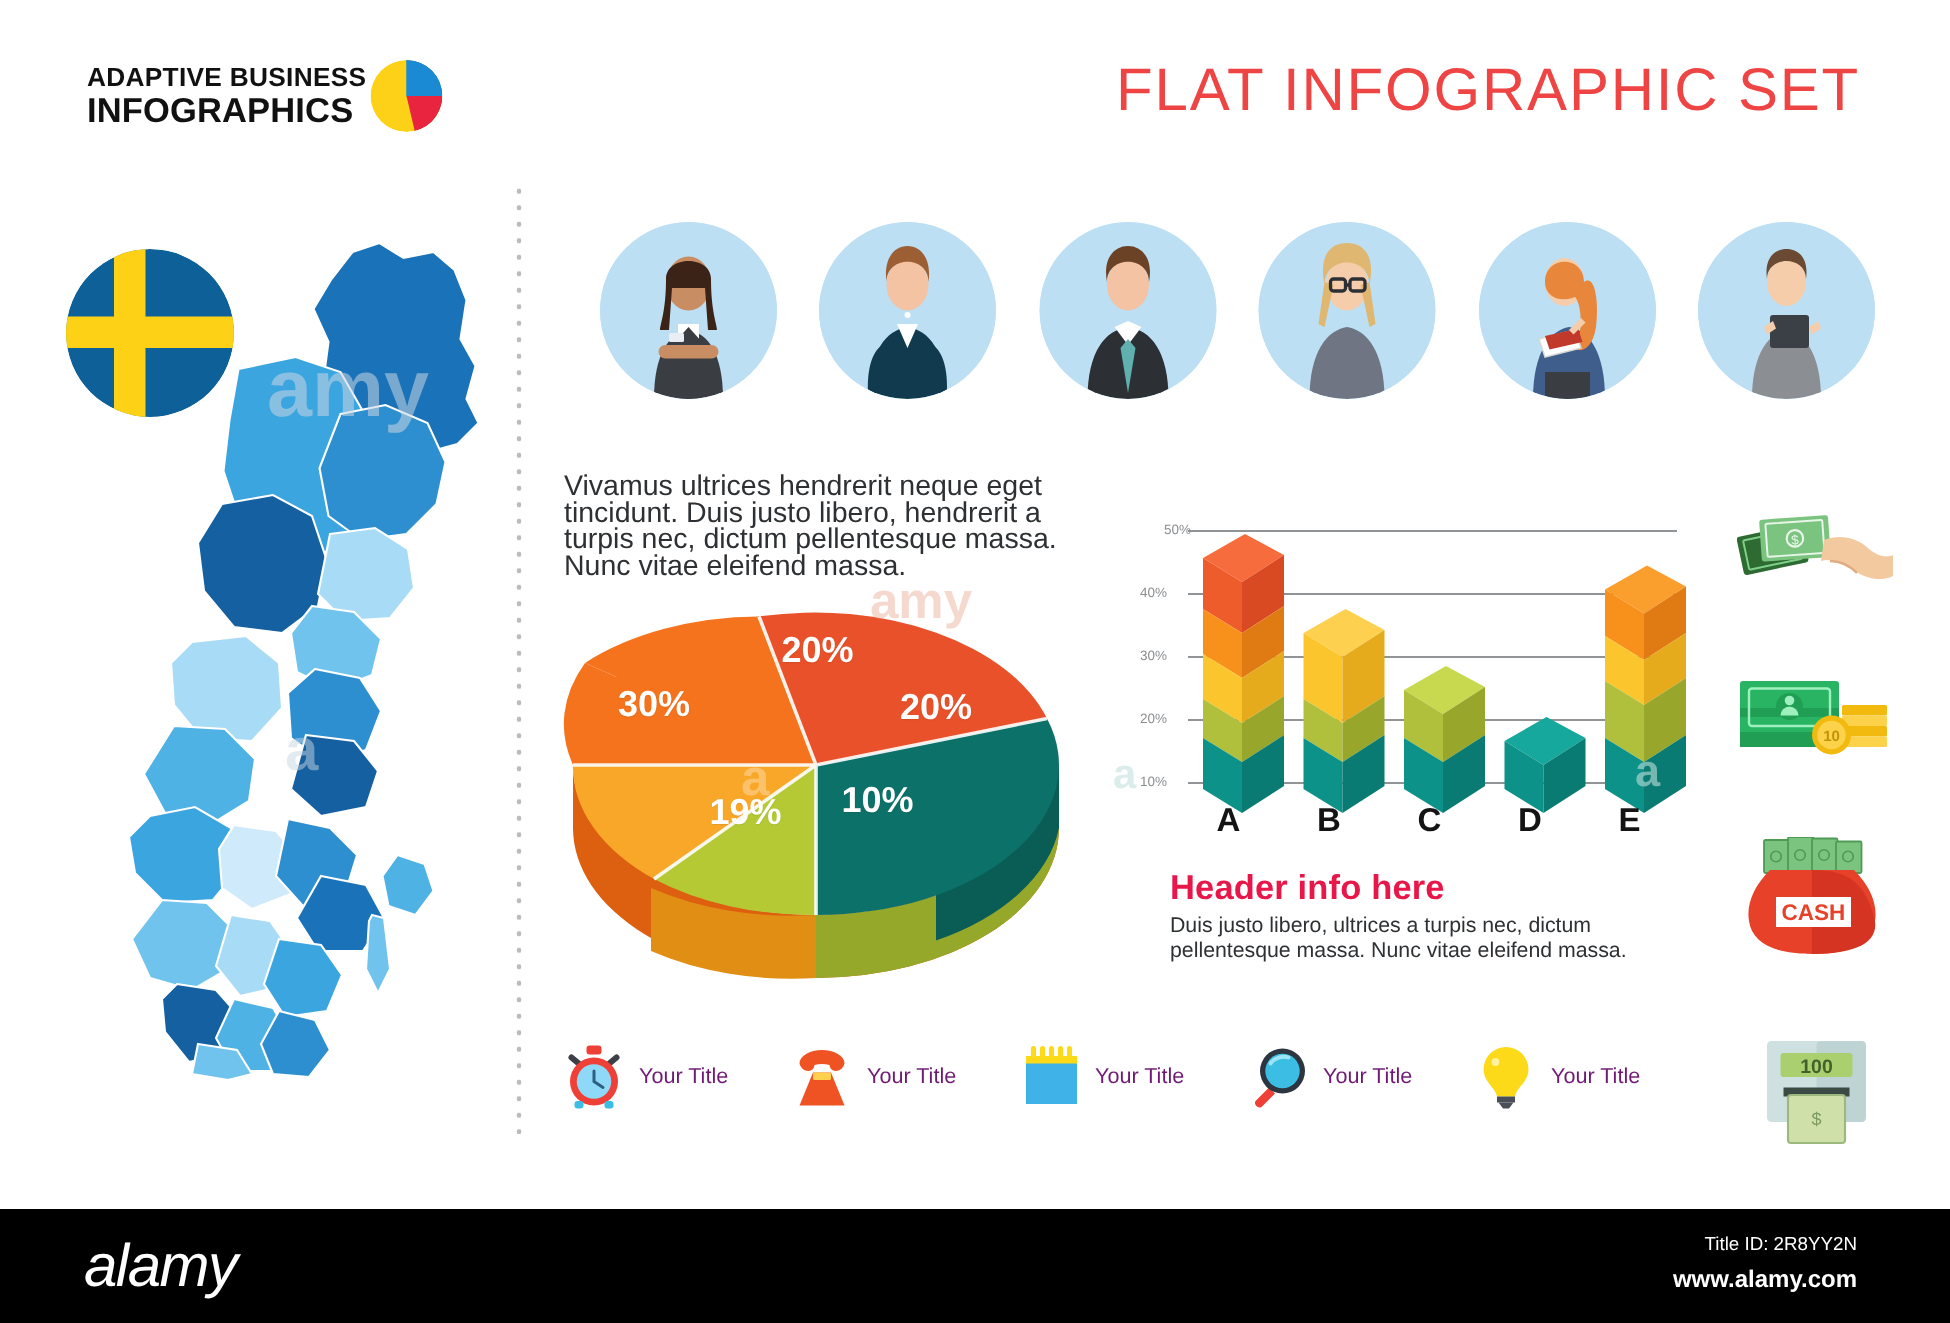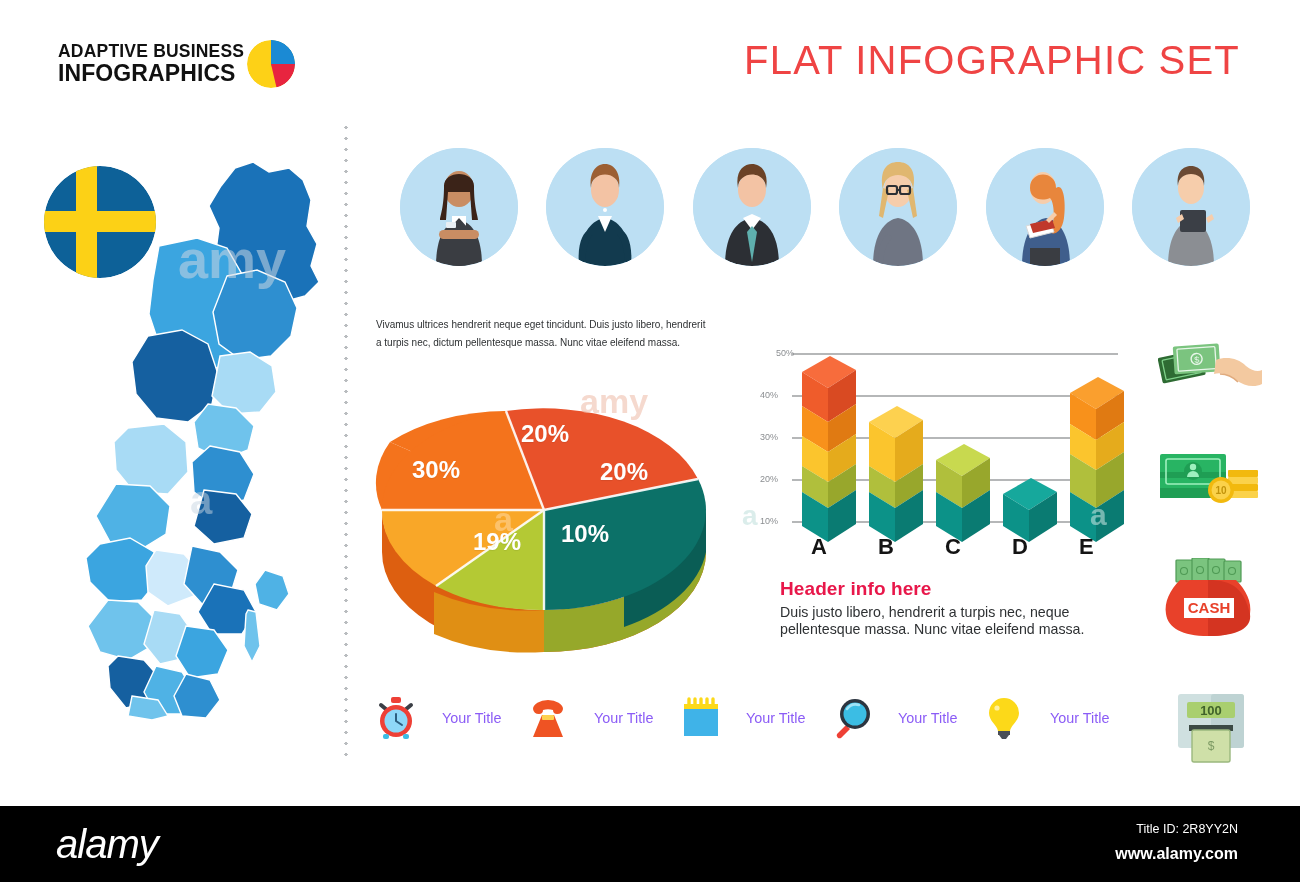--- a/index.html
+++ b/index.html
@@ -23,42 +23,42 @@
   .flag{position:absolute;left:44px;top:166px;width:112px;height:112px;border-radius:50%;overflow:hidden;}
   .map-wrap{position:absolute;left:60px;top:160px;width:285px;height:560px;}
   .map-wrap svg{display:block;}
 
   
   .avatars{position:absolute;left:400px;top:148px;width:850px;height:130px;display:flex;justify-content:space-between;}
   .avatar{width:118px;height:118px;border-radius:50%;background:#bcdff3;overflow:hidden;position:relative;}
   .avatar svg{display:block;}
 
   
-  .intro{position:absolute;left:376px;top:316px;width:336px;font-size:10px;line-height:17.5px;color:#2e3133;}
+  .intro{position:absolute;left:376px;top:316px;width:336px;font-size:19px;line-height:17.5px;color:#2e3133;}
 
   
   .pie-wrap{position:absolute;left:374px;top:380px;width:340px;height:275px;}
   .pie-lbl{position:absolute;color:#fff;font-weight:bold;font-size:24px;text-shadow:0 1px 1px rgba(0,0,0,.08);}
 
   
   .bars-wrap{position:absolute;left:752px;top:330px;width:390px;height:235px;}
   .ytick{position:absolute;font-size:9px;color:#8b8e91;text-align:right;width:26px;}
   .xlabel{position:absolute;font-size:22px;font-weight:bold;color:#141414;}
 
   
   .hdr-info{position:absolute;left:780px;top:578px;width:360px;}
-  .hdr-info h3{margin:0;font-size:19px;font-weight:bold;color:#e8174a;letter-spacing:.1px;}
+  .hdr-info h3{margin:0;font-size:23px;font-weight:bold;color:#e8174a;letter-spacing:.1px;}
   .hdr-info p{margin:4px 0 0;font-size:14.2px;line-height:17px;color:#2e3133;}
 
   
   .icon-row{position:absolute;left:374px;top:692px;width:760px;height:52px;display:flex;}
   .icon-item{display:flex;align-items:center;width:157px;}
   .icon-item .glyph{width:44px;height:46px;flex:0 0 44px;}
   .icon-item .glyph svg{display:block;}
-  .icon-item .cap{margin-left:24px;font-size:14.4px;color:#8b5cf6;white-space:nowrap;}
+  .icon-item .cap{margin-left:8px;font-size:14.4px;color:#701a75;white-space:nowrap;}
 
   
   .money{position:absolute;left:1158px;width:106px;}
   .money svg{display:block;}
   .m1{top:330px;} .m2{top:444px;} .m3{top:558px;} .m4{top:692px;}
 
   
   .wm{position:absolute;color:#c9d6e2;font-weight:bold;pointer-events:none;user-select:none;}
   .wm-a{left:178px;top:228px;font-size:54px;opacity:.55;}
   .wm-b{left:190px;top:478px;font-size:40px;opacity:.5;}
@@ -349,21 +349,21 @@
     <span class="xlabel" style="left:126px;top:204px;">B</span>
     <span class="xlabel" style="left:193px;top:204px;">C</span>
     <span class="xlabel" style="left:260px;top:204px;">D</span>
     <span class="xlabel" style="left:327px;top:204px;">E</span>
   </div>
   <div class="wm wm-e">a</div>
   <div class="wm wm-f">a</div>
 
   <div class="hdr-info">
     <h3>Header info here</h3>
-    <p>Duis justo libero, hendrerit a turpis nec, neque pellentesque massa. Nunc vitae eleifend massa.</p>
+    <p>Duis justo libero, ultrices a turpis nec, dictum pellentesque massa. Nunc vitae eleifend massa.</p>
   </div>
 
   <div class="icon-row">
     <div class="icon-item">
       <span class="glyph">
         <svg width="44" height="46" viewBox="0 0 44 46">
           <rect x="17" y="2" width="10" height="6" rx="2" fill="#ee4036"></rect>
           <path d="M7 10 l6 5 M37 10 l-6 5" stroke="#3b3f46" stroke-width="4" stroke-linecap="round"></path>
           <circle cx="22" cy="26" r="16" fill="#ee4036"></circle>
           <circle cx="22" cy="26" r="11.5" fill="#8ed8f8"></circle>

